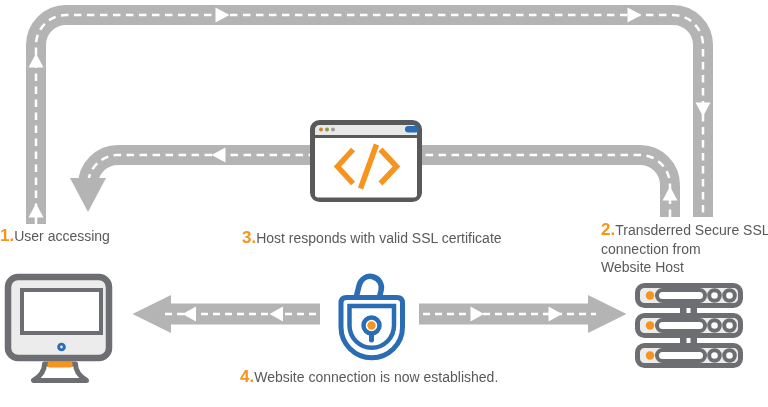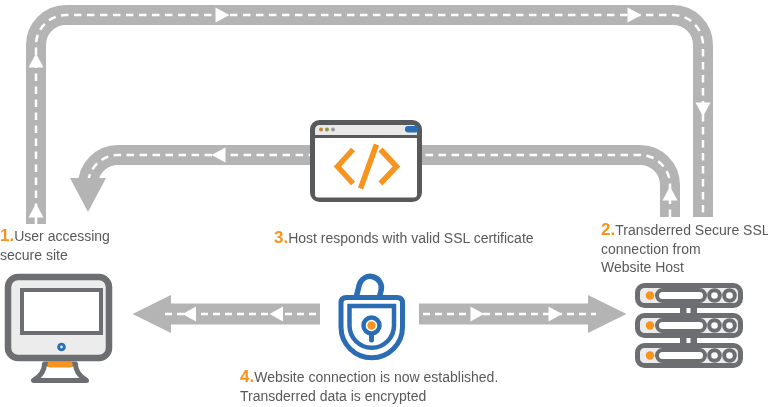--- a/index.html
+++ b/index.html
@@ -106,31 +106,29 @@
     <path d="M346.5 297.5 L397 297.5 Q402.5 297.5 402.5 303 L402.5 327 A30.75 30.75 0 0 1 341 327 L341 303 Q341 297.5 346.5 297.5 Z" fill="none" stroke="#2a6db4" stroke-width="5"></path>
     <path d="M349.5 306 L394 306 L394 325.5 A22.25 22.25 0 0 1 349.5 325.5 Z" fill="none" stroke="#2a6db4" stroke-width="4.5"></path>
     <circle cx="371.5" cy="325.5" r="8" fill="#ffffff" stroke="#2a6db4" stroke-width="4.5"></circle>
     <circle cx="371.5" cy="325.5" r="4.2" fill="#f7941e"></circle>
     <rect x="369" y="332" width="5" height="10.5" rx="2.2" fill="#2a6db4"></rect>
   </g>
 </svg>
 
   <div class="step center" style="left:0;top:227px;width:130px;">
     <div><span class="num">1.</span><span>User accessing</span></div>
-    <div>secure site</div>
   </div>
 
   <div class="step center" style="left:601px;top:221px;width:172px;">
     <div><span class="num">2.</span><span>Transderred Secure SSL</span></div>
     <div>connection from</div>
     <div>Website Host</div>
   </div>
 
-  <div class="step nowrap" style="left:242px;top:229px;margin-left:32px;">
+  <div class="step nowrap" style="left:242px;top:229px;">
     <span class="num">3.</span><span>Host responds with valid SSL certificate</span>
   </div>
 
   <div class="step center" style="left:240px;top:368px;width:298px;">
     <div><span class="num">4.</span><span>Website connection is now established.</span></div>
-    <div>Transderred data is encrypted</div>
   </div>
 
 </div>
 
 </body></html>

